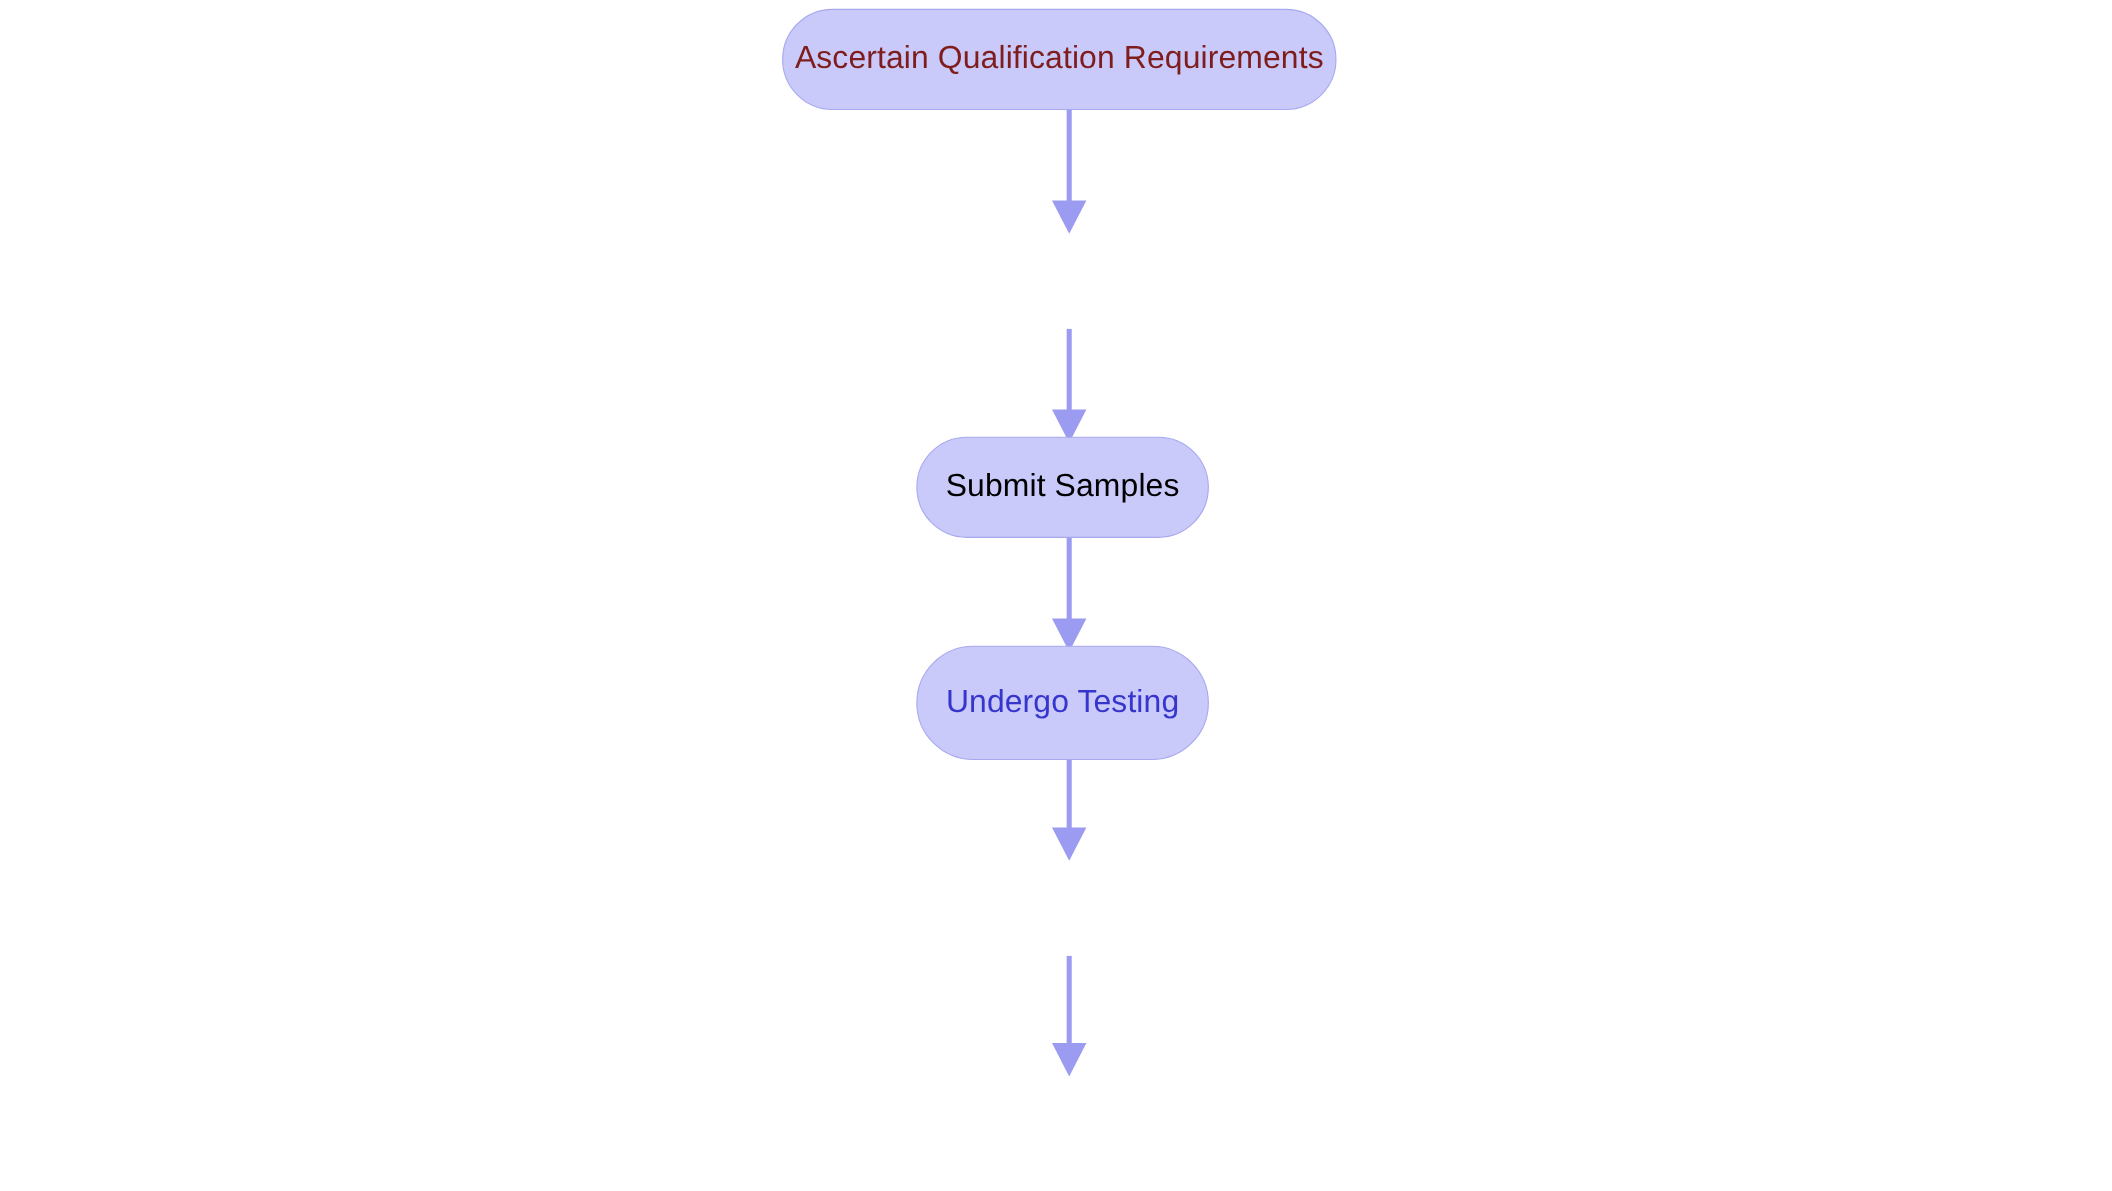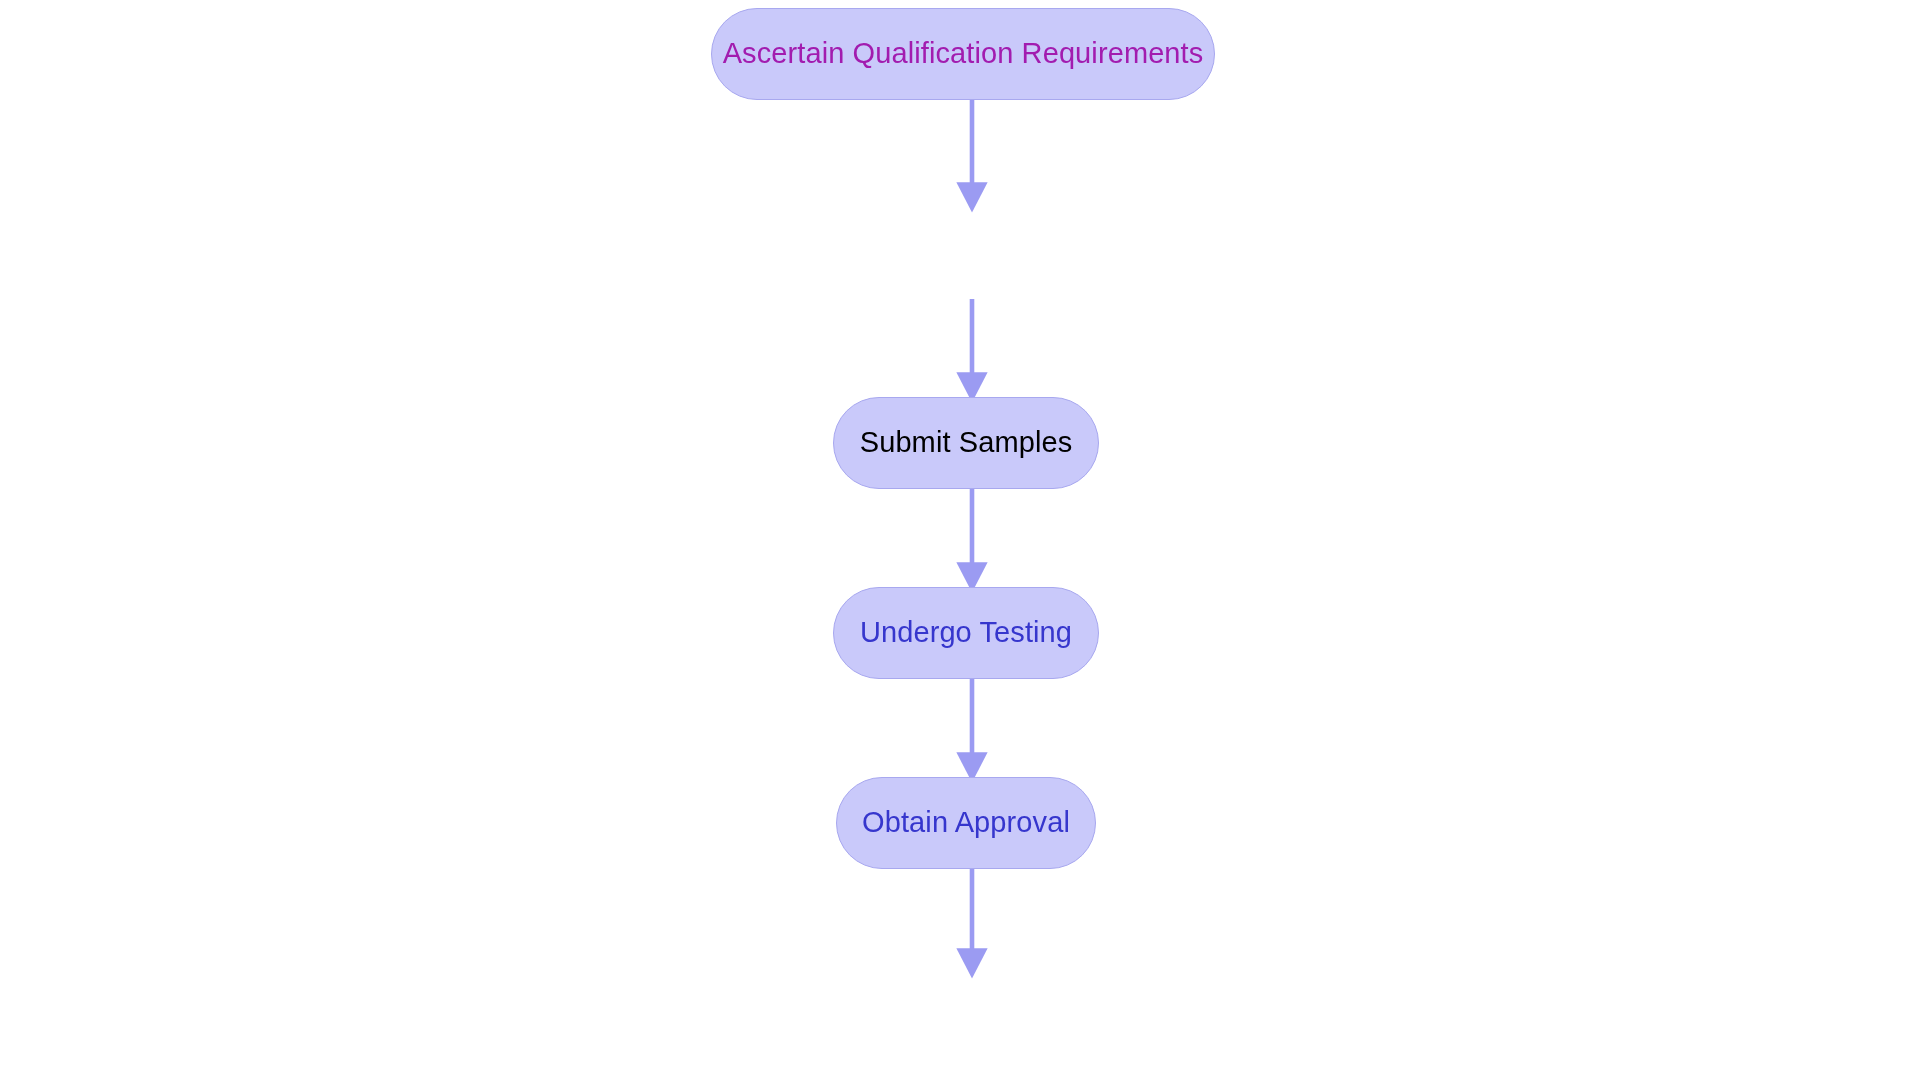--- a/index.html
+++ b/index.html
@@ -59,21 +59,21 @@
     letter-spacing: 0.1px;
     line-height: 1.1;
     white-space: nowrap;
     user-select: none;
   }
 
   
   #node-0 { left: 711px;  top: 8px;   width: 504px; height: 92px; }
   #node-1 { left: 796px;  top: 207px; width: 344px; height: 92px; }
   #node-2 { left: 833px;  top: 397px; width: 266px; height: 92px; }
-  #node-3 { left: 833px;  top: 587px; width: 266px; height: 92px; }
+  #node-3 { left: 833px;  top: 587px; width: 266px; height: 104px; }
   #node-4 { left: 836px;  top: 777px; width: 260px; height: 92px; }
   #node-5 { left: 813px;  top: 973px; width: 306px; height: 92px; }
 </style>
 </head>
 <body>
 
 <div id="flowchart-root" style="background: rgb(255, 255, 255);">
 
   <svg class="flow-svg" viewBox="0 0 1920 1083" xmlns="http://www.w3.org/2000/svg">
     <defs>
@@ -87,31 +87,28 @@
       <line x1="972" y1="299" x2="972" y2="375" marker-end="url(#arrowhead)" stroke="#9b9bf2"></line>
       <line x1="972" y1="489" x2="972" y2="565" marker-end="url(#arrowhead)" stroke="#9b9bf2"></line>
       <line x1="972" y1="679" x2="972" y2="755" marker-end="url(#arrowhead)" stroke="#9b9bf2"></line>
       <line x1="972" y1="869" x2="972" y2="951" marker-end="url(#arrowhead)" stroke="#9b9bf2"></line>
     </g>
   </svg>
 
   <div class="node-layer">
 
     <div class="flow-node" id="node-0" style="background: rgb(201, 201, 250); border-color: rgb(168, 168, 239);">
-      <span class="node-label" style="color: #a21caf;">Ascertain Qualification Requirements</span>
+      <span class="node-label" style="color: #7f1d1d;">Ascertain Qualification Requirements</span>
     </div>
 
 
     <div class="flow-node" id="node-2" style="background: rgb(201, 201, 250); border-color: rgb(168, 168, 239);">
       <span class="node-label" style="color: #000000;">Submit Samples</span>
     </div>
 
     <div class="flow-node" id="node-3" style="background: rgb(201, 201, 250); border-color: rgb(168, 168, 239);">
       <span class="node-label" style="color: rgb(54, 54, 205);">Undergo Testing</span>
     </div>
 
-    <div class="flow-node" id="node-4" style="background: rgb(201, 201, 250); border-color: rgb(168, 168, 239);">
-      <span class="node-label" style="color: rgb(54, 54, 205);">Obtain Approval</span>
-    </div>
 
 
   </div>
 </div>
 
 </body></html>

